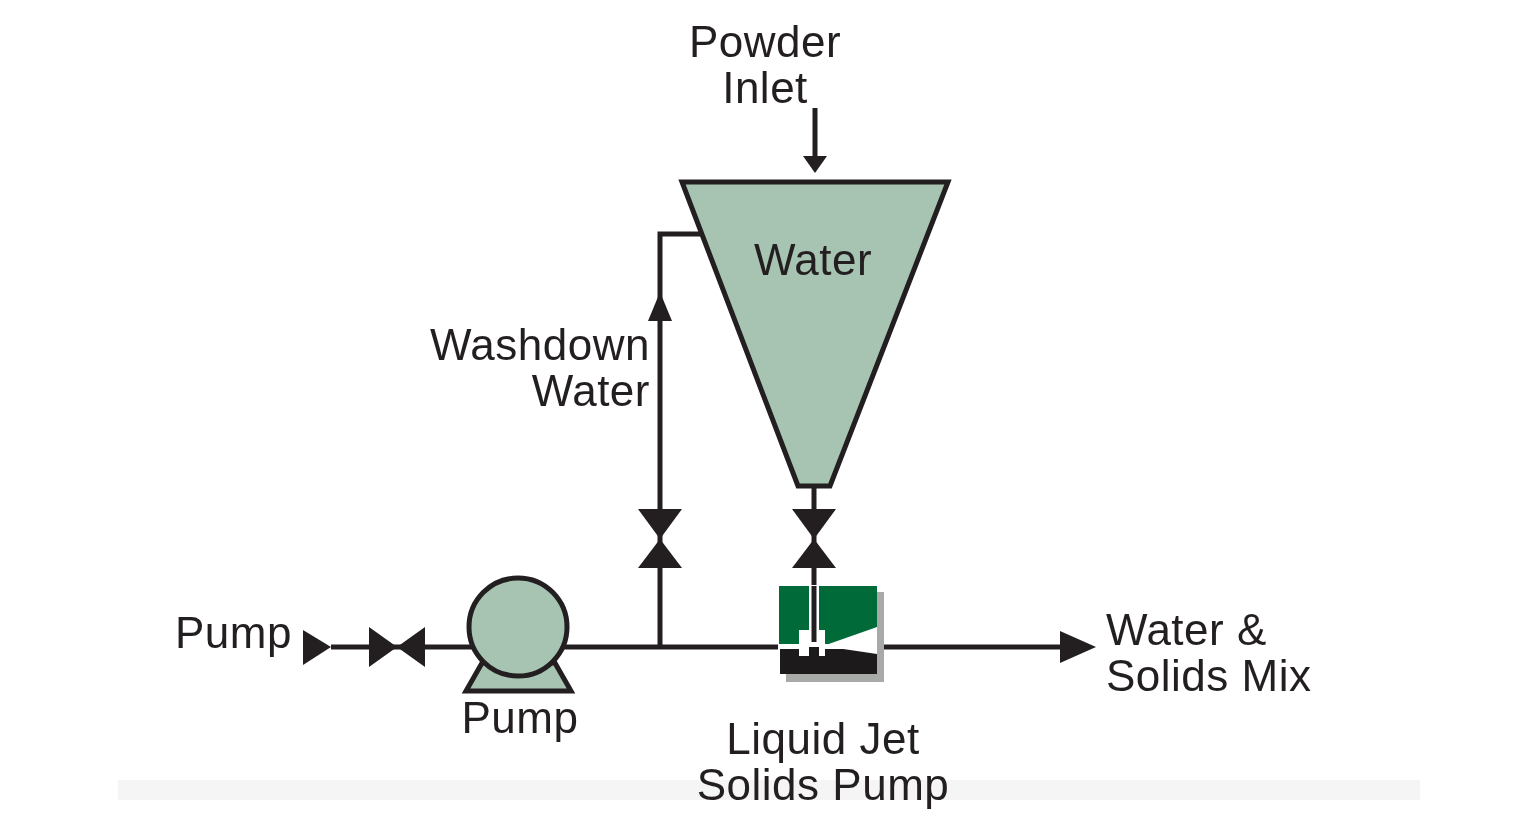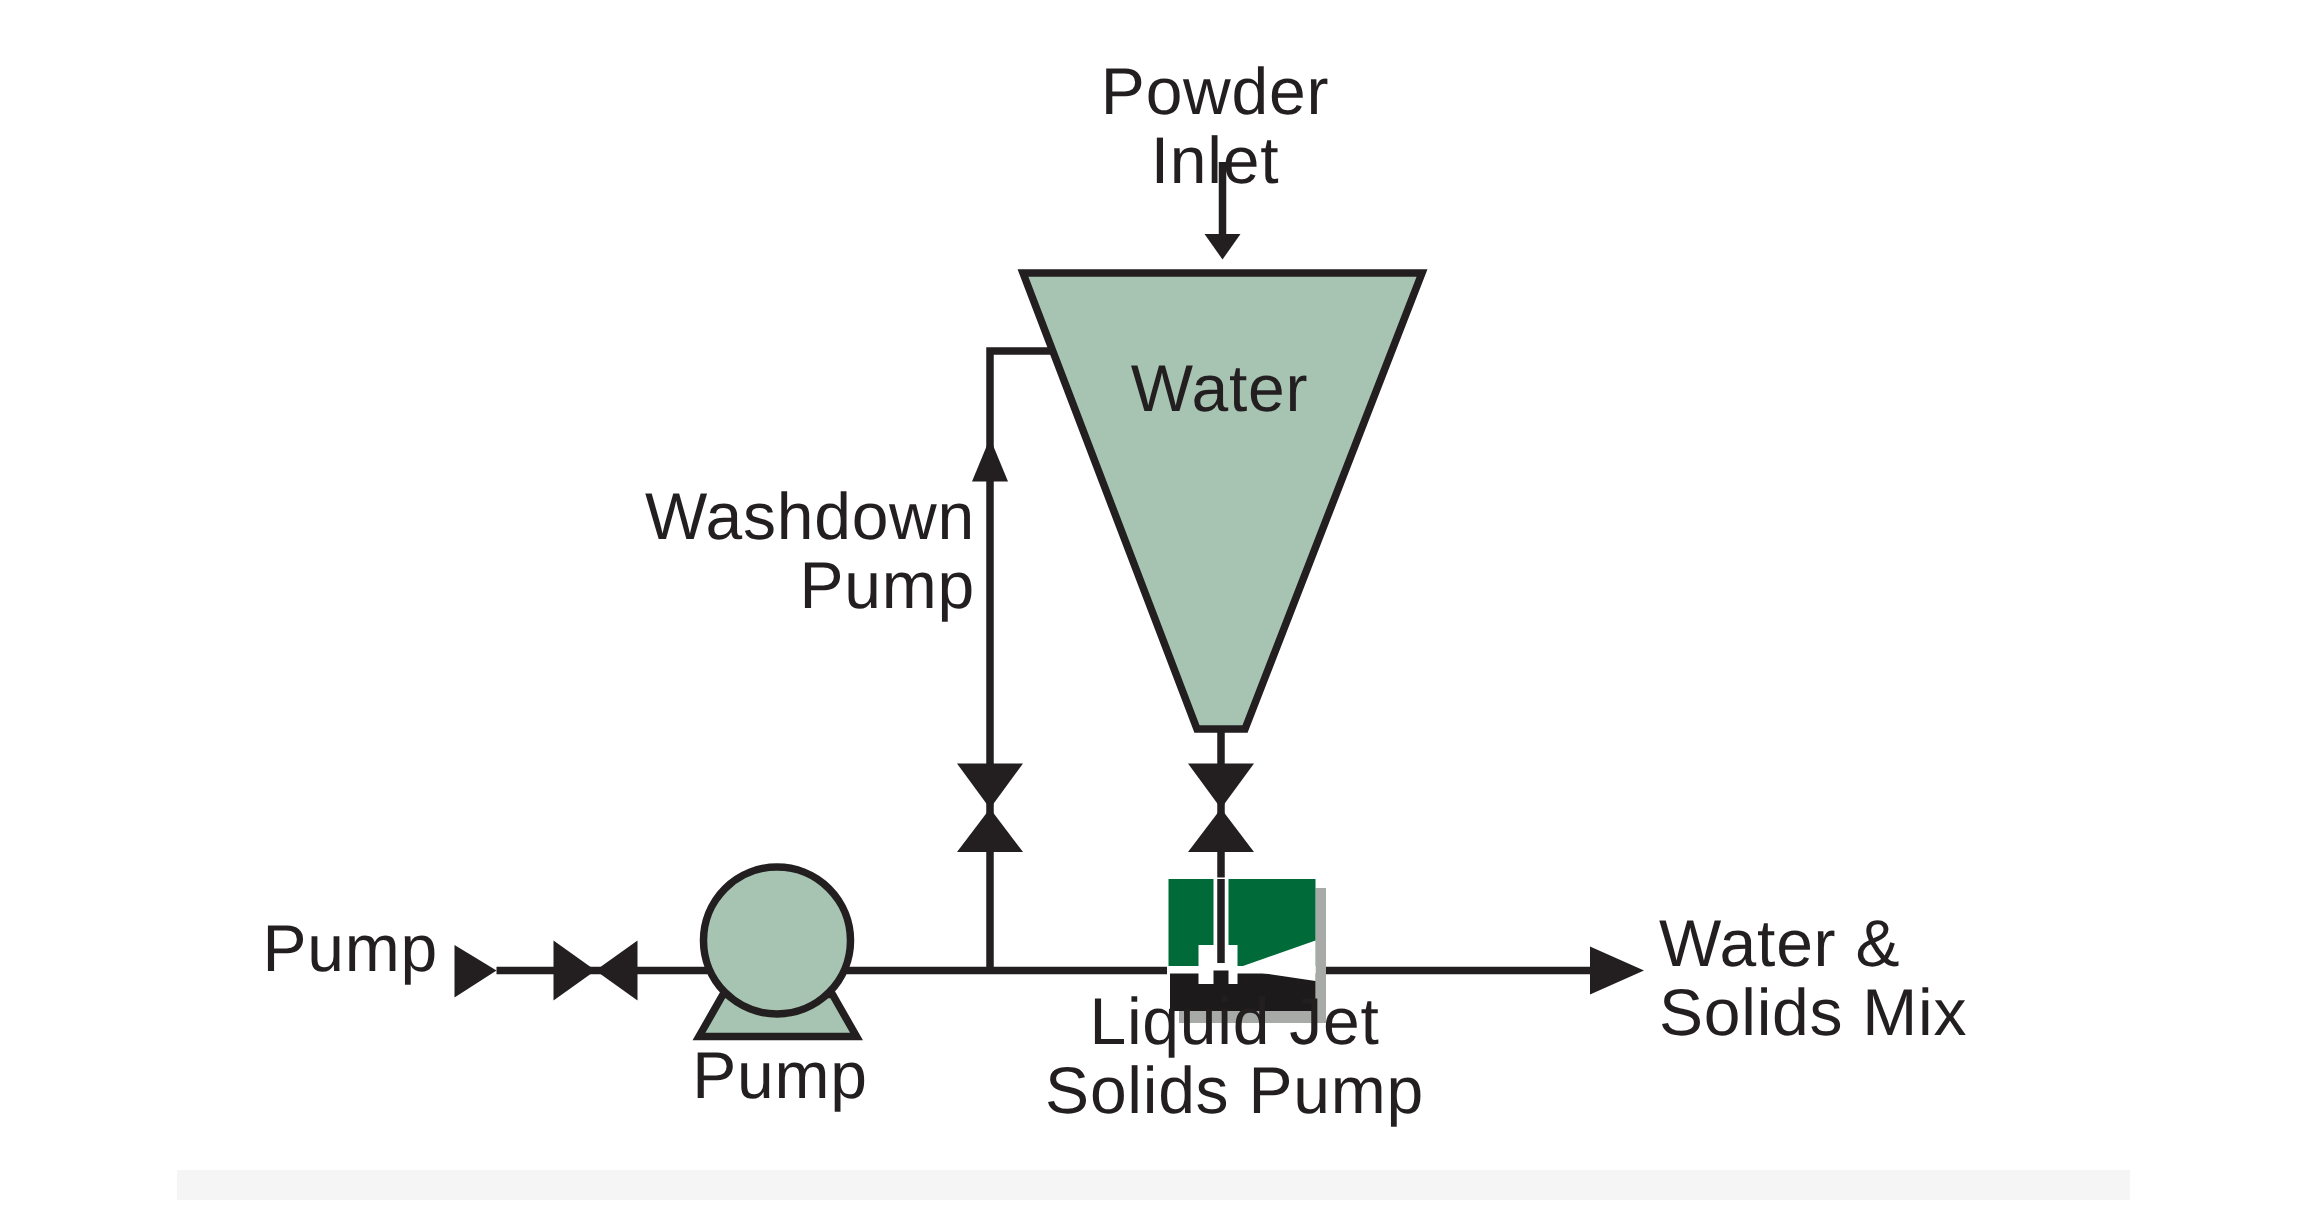--- a/index.html
+++ b/index.html
@@ -63,30 +63,30 @@
       <rect x="779" y="586" width="30" height="58" fill="var(--dgreen,#006b38)"></rect>
       <rect x="819" y="586" width="58" height="58" fill="var(--dgreen,#006b38)"></rect>
       <rect x="780" y="649" width="97" height="25" fill="var(--blackfill,#1d1a1b)"></rect>
       <polygon points="823,646 877,627 877,654" fill="#ffffff"></polygon>
       <rect x="799" y="630" width="26" height="26" fill="#ffffff"></rect>
       <line x1="814" y1="586" x2="814" y2="642" stroke="var(--ink,#231f20)" stroke-width="5"></line>
       <rect x="809" y="647" width="10" height="9" fill="var(--blackfill,#1d1a1b)"></rect>
     </g>
   </svg>
 
-  <div class="label center" style="left:810px;top:19px;margin-top:20px;">Powder
+  <div class="label center" style="left:765px;top:19px;">Powder
 Inlet</div>
 
   <div class="label center" style="left:813px;top:237px;">Water</div>
 
   <div class="label rightal" style="left:350px;top:322px;width:300px;">Washdown
-Pump</div>
+Water</div>
 
   <div class="label" style="left:175px;top:610px;">Pump</div>
 
   <div class="label center" style="left:520px;top:695px;text-align:right;">Pump</div>
 
-  <div class="label center" style="left:823px;top:659px;">Liquid Jet
+  <div class="label center" style="left:823px;top:716px;">Liquid Jet
 Solids Pump</div>
 
   <div class="label" style="left:1106px;top:607px;">Water &amp;
 Solids Mix</div>
 </div>
 
 </body></html>

